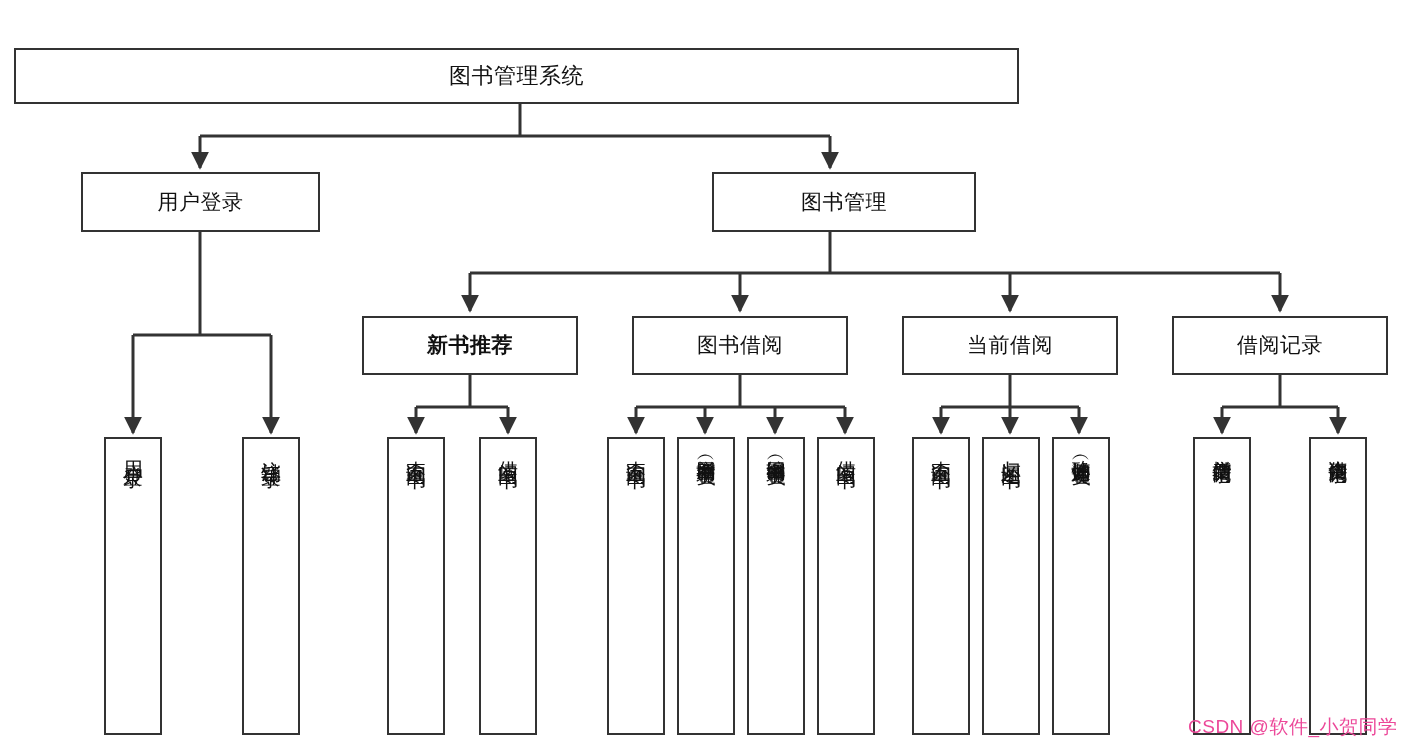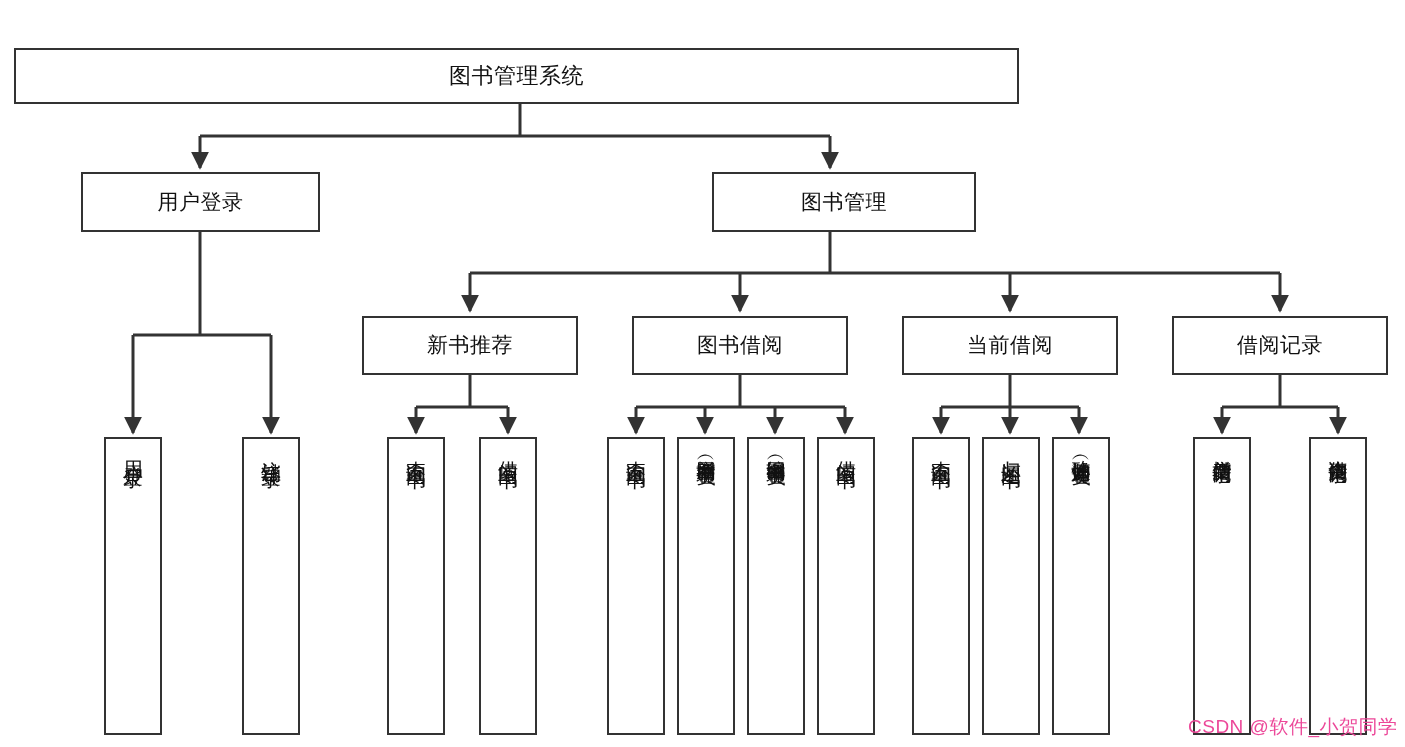--- a/index.html
+++ b/index.html
@@ -124,21 +124,21 @@
     <span class="label">图书管理系统</span>
   </div>
 
   <div class="node h" style="left:81px; top:172px; width:239px; height:60px;">
     <span class="label">用户登录</span>
   </div>
   <div class="node h" style="left:712px; top:172px; width:264px; height:60px;">
     <span class="label">图书管理</span>
   </div>
 
-  <div class="node h" style="left:362px; top:316px; width:216px; height:59px;">
+  <div class="node h" style="left:362px; top:316px; width:216px; height:59px;font-weight:bold;">
     <span class="label">新书推荐</span>
   </div>
   <div class="node h" style="left:632px; top:316px; width:216px; height:59px;text-align:center;">
     <span class="label">图书借阅</span>
   </div>
   <div class="node h" style="left:1172px; top:316px; width:216px; height:59px;">
     <span class="label">借阅记录</span>
   </div>
   <div class="node h" style="left:902px; top:316px; width:216px; height:59px;">
     <span class="label">当前借阅</span>

